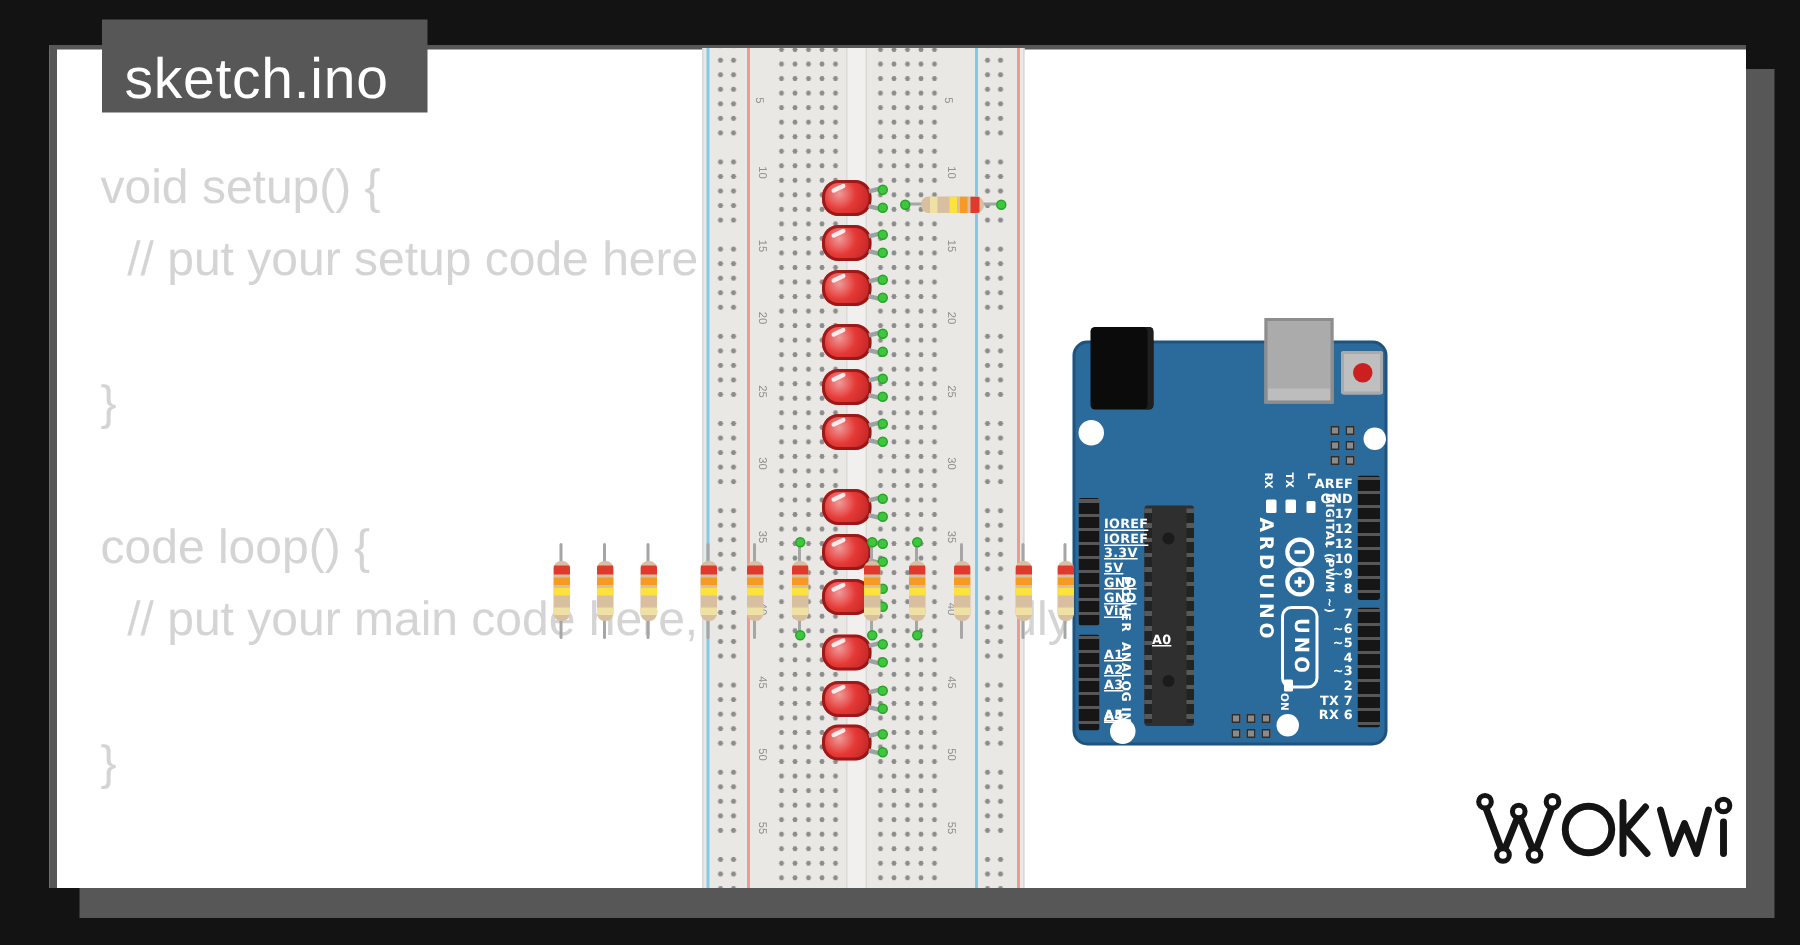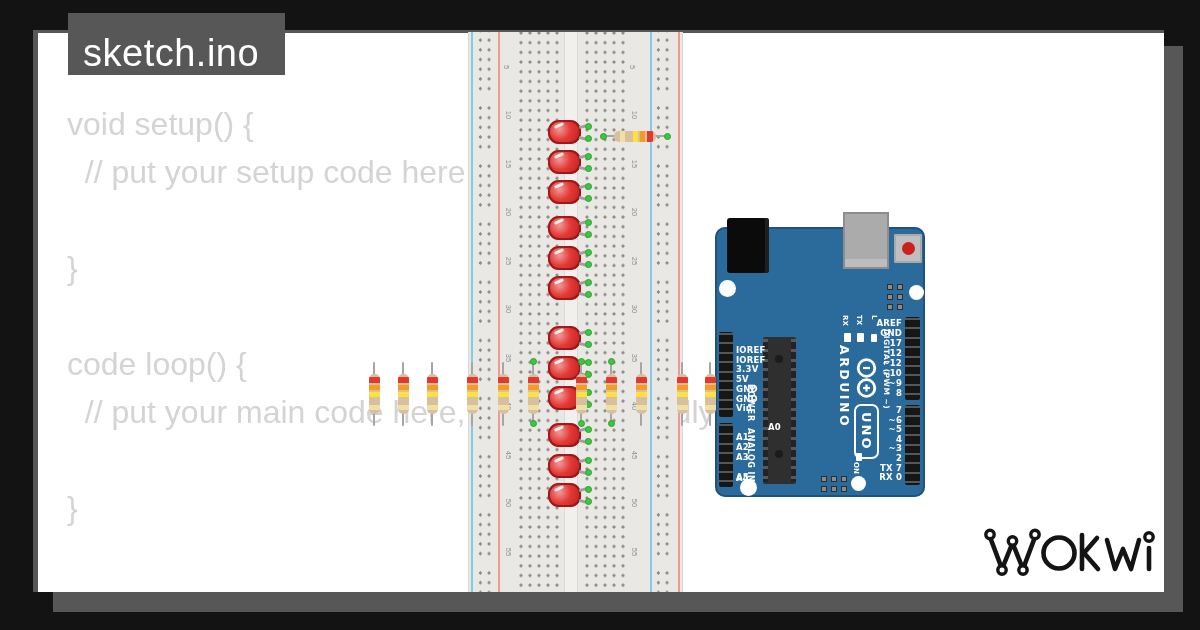--- a/index.html
+++ b/index.html
@@ -75,21 +75,21 @@
   .hole{position:absolute;background:#ffffff;border-radius:50%;}
   .header{position:absolute;background:#161616;border-radius:2px;
           background-image:repeating-linear-gradient(to bottom,rgba(255,255,255,.28) 1px 3px,transparent 3px 10.4px);}
   .chip{position:absolute;left:48px;top:110px;width:33px;height:147px;background:#2f2f2f;border-radius:2px;}
   .chip::before,.chip::after{content:'';position:absolute;top:2px;bottom:2px;width:5px;
           background:repeating-linear-gradient(to bottom,#585858 0 3px,#232323 3px 9.8px);}
   .chip::before{left:0;} .chip::after{right:0;}
   .dimple{position:absolute;width:8px;height:8px;border-radius:50%;background:#1b1b1b;left:12px;}
   .pinlbl{position:absolute;height:10px;line-height:10px;font-size:8.5px;font-weight:bold;color:#fff;
           font-family:"DejaVu Sans",sans-serif;letter-spacing:.2px;white-space:nowrap;}
-  .pl-left{left:21px;}
+  .pl-left{left:21px;text-decoration:underline;}
   .pl-right{right:23px;text-align:right;}
   .vtext{position:absolute;writing-mode:vertical-rl;color:#fff;font-weight:bold;font-family:"DejaVu Sans",sans-serif;}
   .lbl-power{left:31px;top:157px;font-size:8px;letter-spacing:1px;}
   .lbl-analog{left:31px;top:201px;font-size:8px;letter-spacing:.5px;}
   .lbl-digital{left:167px;top:102px;font-size:7.5px;letter-spacing:.5px;}
   .lbl-brand{left:122px;top:118px;font-size:12.5px;letter-spacing:2.5px;}
   .lbl-on{left:137px;top:235px;font-size:7px;}
   .lbl-ind{font-size:7px;top:88px;}
   .ind-led{position:absolute;background:#fff;border-radius:1px;}
   .unobox{position:absolute;left:139px;top:177px;width:25px;height:55px;border:2.5px solid #fff;border-radius:7px;
@@ -414,21 +414,21 @@
         <div class="pinlbl pl-right" style="top: 161px;">8</div>
       </div>
     <div id="pins-dbottom">
         <div class="pinlbl pl-right" style="top: 178px;">7</div>
         <div class="pinlbl pl-right" style="top: 187.6px;">~6</div>
         <div class="pinlbl pl-right" style="top: 197.2px;">~5</div>
         <div class="pinlbl pl-right" style="top: 206.8px;">4</div>
         <div class="pinlbl pl-right" style="top: 216.4px;">~3</div>
         <div class="pinlbl pl-right" style="top: 226px;">2</div>
         <div class="pinlbl pl-right" style="top: 235.6px;">TX 7</div>
-        <div class="pinlbl pl-right" style="top: 245.2px;">RX 0</div>
+        <div class="pinlbl pl-right" style="top: 245.2px;">RX 6</div>
       </div>
 
     <div class="vtext lbl-power">POWER</div>
     <div class="vtext lbl-analog">ANALOG IN</div>
     <div class="vtext lbl-digital">DIGITAL (PWM ~)</div>
     <div class="vtext lbl-brand">ARDUINO</div>
 
     <div class="vtext lbl-ind" style="left:126px">RX</div>
     <div class="vtext lbl-ind" style="left:140px">TX</div>
     <div class="vtext lbl-ind" style="left:155px">L</div>

